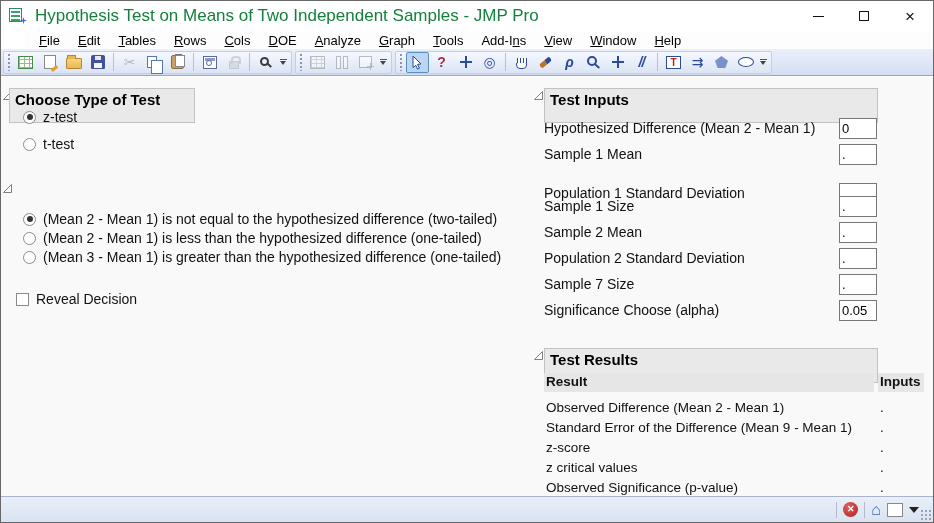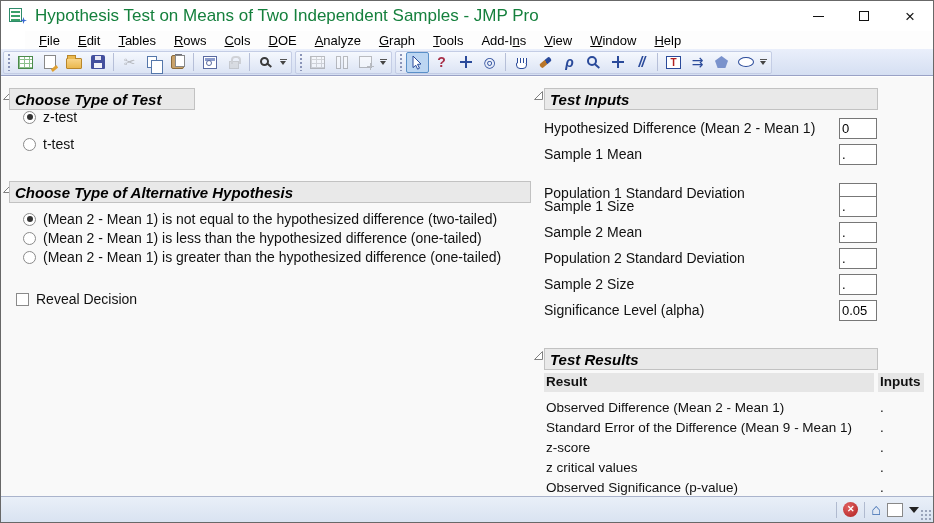--- a/index.html
+++ b/index.html
@@ -84,22 +84,22 @@
   .ico-hand::before { content:''; position:absolute; top:-5px; left:0px; width:10px; height:5px;
     background:repeating-linear-gradient(90deg,#2a4a9a 0 1px,#fff 1px 3px); }
   .ico-brush { width:13px; height:5px; border-radius:2px; background:linear-gradient(90deg,#b8762a 0 55%,#2a4a9a 55%); transform:rotate(-40deg); }
   .ico-pentagon { width:13px; height:12px; background:#7a92cc; clip-path:polygon(50% 0,100% 40%,80% 100%,20% 100%,0 40%); }
   .ico-oval { width:16px; height:10px; border:1.5px solid #2a4a9a; border-radius:50%; background:#fff; }
   .ico-textbox { width:15px; height:13px; background:#fff; border:1px solid #2a4a9a; display:flex; align-items:center; justify-content:center; font-size:10px; font-weight:bold; color:#b02020; }
   .cursor-wrap svg { display:block; }
   
   .content { position:absolute; top:76px; left:0; right:0; bottom:26px; background:#f9f9f9; }
   .disc { position:absolute; width:9px; height:9px; }
-  .sec-header { position:absolute; height:22px; background:#e9e9e9; border:1px solid #c2c2c2;
-    font-size:15px; font-weight:bold; color:#000; padding:1px 5px 0 5px; line-height:19px;font-style:italic; }
+  .sec-header { position:absolute; height:35px; background:#e9e9e9; border:1px solid #c2c2c2;
+    font-size:15px; font-weight:bold; color:#000; padding:1px 5px 0 5px; line-height:19px; }
   .radio-row, .check-row { position:absolute; display:flex; align-items:center; gap:7px; font-size:14px; height:18px; }
   .radio { width:13px; height:13px; border:1px solid #8a8a8a; border-radius:50%; background:#fff; position:relative; flex:0 0 auto; }
   .radio.sel::after { content:''; position:absolute; left:2.5px; top:2.5px; width:6px; height:6px; border-radius:50%; background:#333; }
   .checkbox { width:13px; height:13px; border:1px solid #8a8a8a; background:#fff; flex:0 0 auto; }
   .field-row { position:absolute; height:21px; }
   .field-label { position:absolute; left:0; top:0; line-height:21px; font-size:14px; white-space:nowrap; }
   .field-input { position:absolute; left:295px; top:0; width:38px; height:21px; border:1px solid #777;
     background:#fff; font-family:"Liberation Sans",sans-serif; font-size:13px; padding:0 2px; }
   .results-table { position:absolute; left:543px; top:296px; width:382px; font-size:13.5px; }
   .rt-head { display:flex; height:19px; margin-bottom:6px; }
@@ -286,32 +286,31 @@
       <span>z-test</span>
     </div>
     <div class="radio-row" style="left:22px;top:58px">
       <span class="radio"></span>
       <span>t-test</span>
     </div>
 
     <svg class="disc" style="left:2px;top:107px" viewBox="0 0 9 9">
         <path d="M0.5 8.5 L8.5 8.5 L8.5 0.5 Z" fill="#fff" stroke="#808080"></path>
       </svg>
-    <div class="sec-header" style="left:8px;top:104px;width:522px">Choose Type of Alternative Hypothesis</div>
     <div class="radio-row" style="left:22px;top:133px">
       <span class="radio sel"></span>
       <span>(Mean 2 - Mean 1) is not equal to the hypothesized difference (two-tailed)</span>
     </div>
     <div class="radio-row" style="left:22px;top:152px">
       <span class="radio"></span>
       <span>(Mean 2 - Mean 1) is less than the hypothesized difference (one-tailed)</span>
     </div>
     <div class="radio-row" style="left:22px;top:171px">
       <span class="radio"></span>
-      <span>(Mean 2 - Mean 1) is greater than the hypothesized difference (one-tailed)</span>
+      <span>(Mean 3 - Mean 1) is greater than the hypothesized difference (one-tailed)</span>
     </div>
 
     <div class="check-row" style="left:15px;top:213px">
       <span class="checkbox"></span>
       <span>Reveal Decision</span>
     </div>
 
     <svg class="disc" style="left:533px;top:14px" viewBox="0 0 9 9">
         <path d="M0.5 8.5 L8.5 8.5 L8.5 0.5 Z" fill="#fff" stroke="#808080"></path>
       </svg>
@@ -335,25 +334,25 @@
     </div>
     <div class="field-row" style="left:543px;top:145px;width:334px">
       <span class="field-label">Sample 2 Mean</span>
       <input class="field-input" value="." style="">
     </div>
     <div class="field-row" style="left:543px;top:171px;width:334px">
       <span class="field-label">Population 2 Standard Deviation</span>
       <input class="field-input" value="." style="">
     </div>
     <div class="field-row" style="left:543px;top:197px;width:334px">
-      <span class="field-label">Sample 2 Size</span>
+      <span class="field-label">Sample 7 Size</span>
       <input class="field-input" value="." style="">
     </div>
     <div class="field-row" style="left:543px;top:223px;width:334px">
-      <span class="field-label">Significance Level (alpha)</span>
+      <span class="field-label">Significance Choose (alpha)</span>
       <input class="field-input" value="0.05" style="">
     </div>
 
     <svg class="disc" style="left:533px;top:274px" viewBox="0 0 9 9">
         <path d="M0.5 8.5 L8.5 8.5 L8.5 0.5 Z" fill="#fff" stroke="#808080"></path>
       </svg>
     <div class="sec-header" style="left:543px;top:271px;width:334px">Test Results</div>
 
     <div class="results-table">
       <div class="rt-head">

